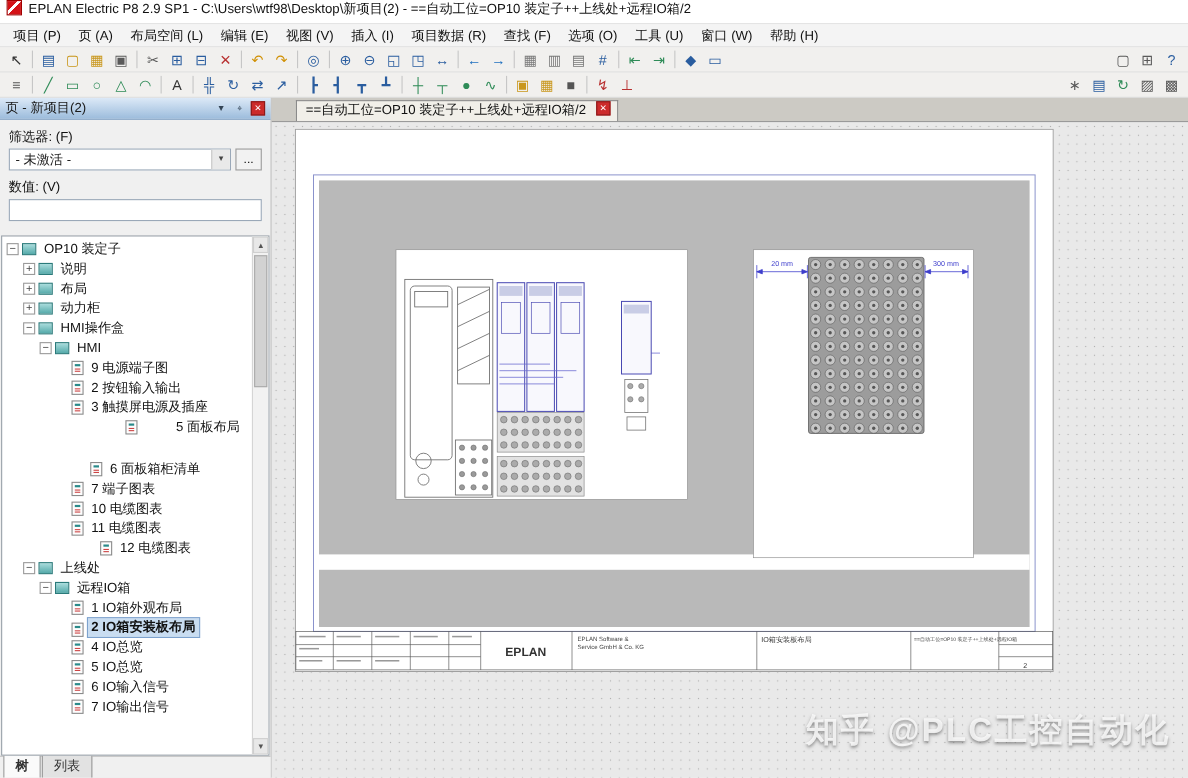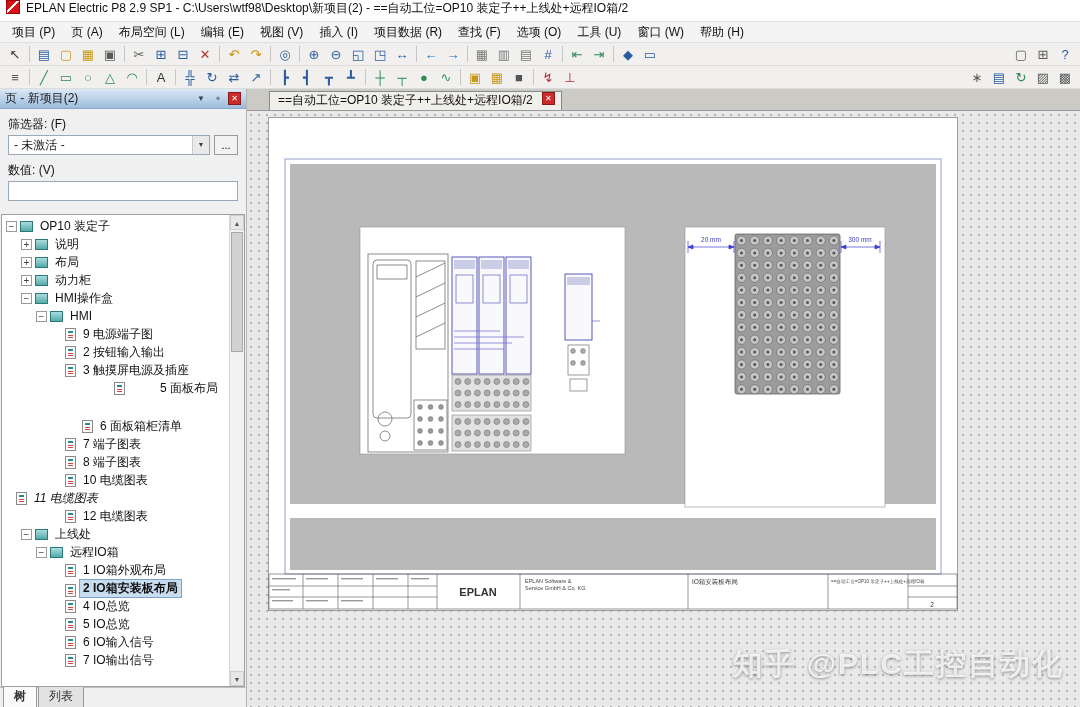--- a/index.html
+++ b/index.html
@@ -241,33 +241,28 @@
               <span class="tree-label">6 面板箱柜清单</span>
             </div>
             <div class="tree-row" style="padding-left: 49px;">
               <span class="expander hidden"></span>
               <span class="tree-ico ico-page"></span>
               <span class="tree-label">7 端子图表</span>
             </div>
             <div class="tree-row" style="padding-left: 49px;">
               <span class="expander hidden"></span>
               <span class="tree-ico ico-page"></span>
-              <span class="tree-label">8 端子图表</span>
-            </div>
-            <div class="tree-row" style="padding-left: 49px;">
-              <span class="expander hidden"></span>
-              <span class="tree-ico ico-page"></span>
               <span class="tree-label">10 电缆图表</span>
             </div>
-            <div class="tree-row" style=" font-style: italic;">
+            <div class="tree-row" style="padding-left: 49px;">
               <span class="expander hidden"></span>
               <span class="tree-ico ico-page"></span>
               <span class="tree-label">11 电缆图表</span>
             </div>
-            <div class="tree-row" style="padding-left: 49px; text-align: right;">
+            <div class="tree-row" style="padding-left: 75px; text-align: right;">
               <span class="expander hidden"></span>
               <span class="tree-ico ico-page"></span>
               <span class="tree-label">12 电缆图表</span>
             </div>
             <div class="tree-row" style="padding-left: 19px;">
               <span class="expander">−</span>
               <span class="tree-ico ico-struct"></span>
               <span class="tree-label">上线处</span>
             </div>
             <div class="tree-row" style="padding-left: 34px;">

